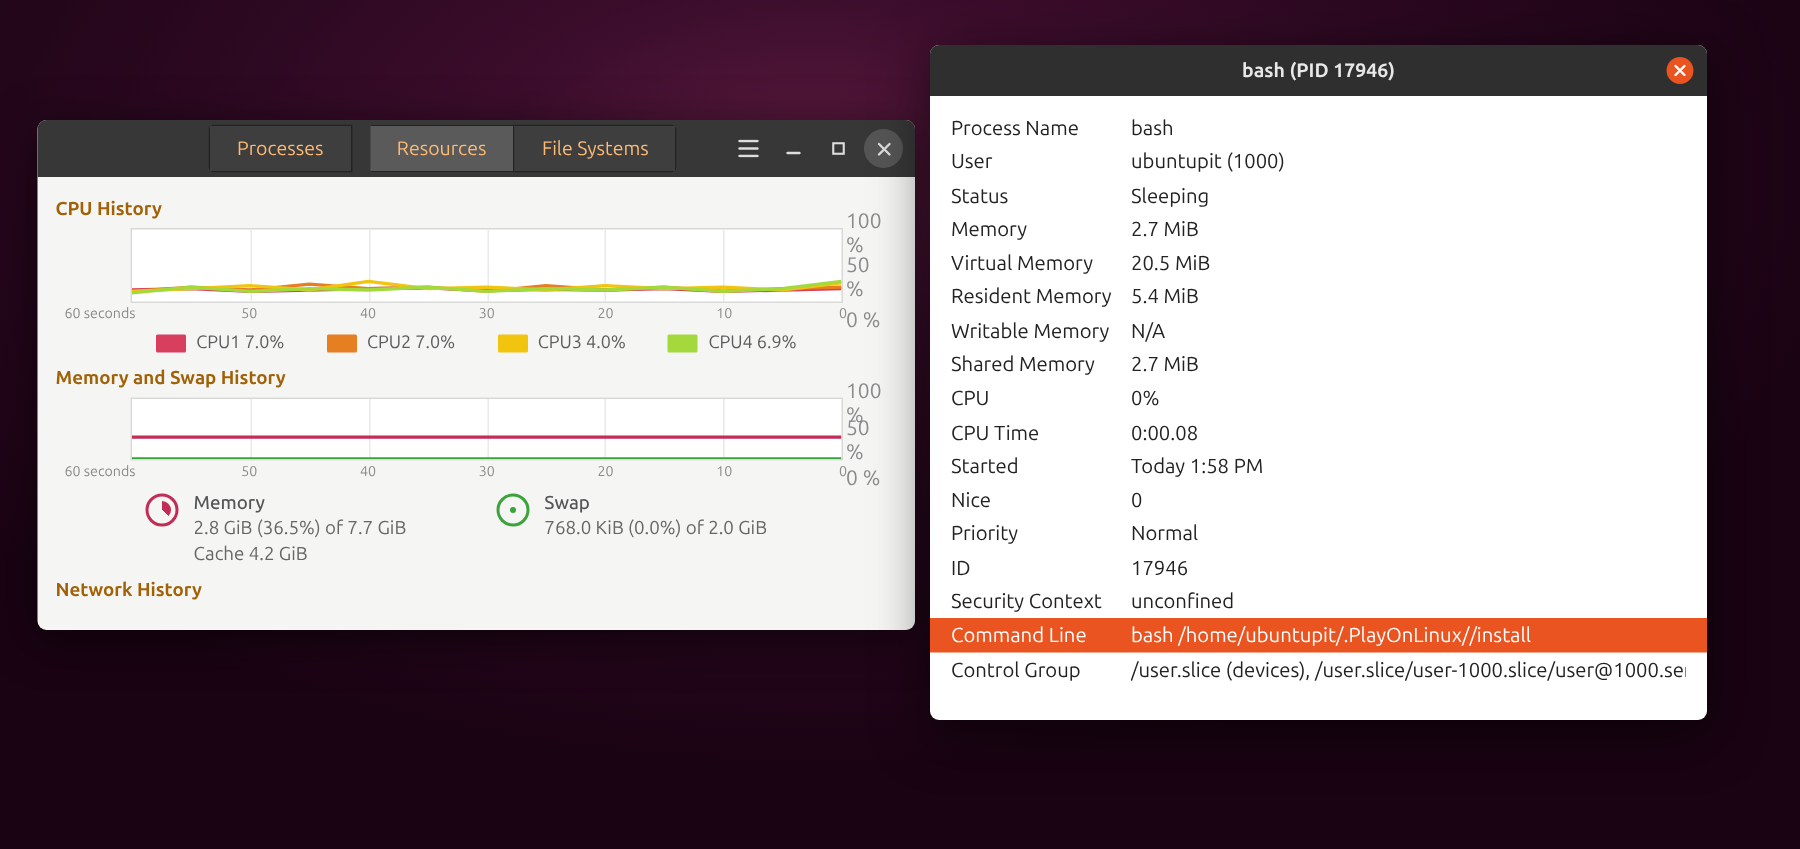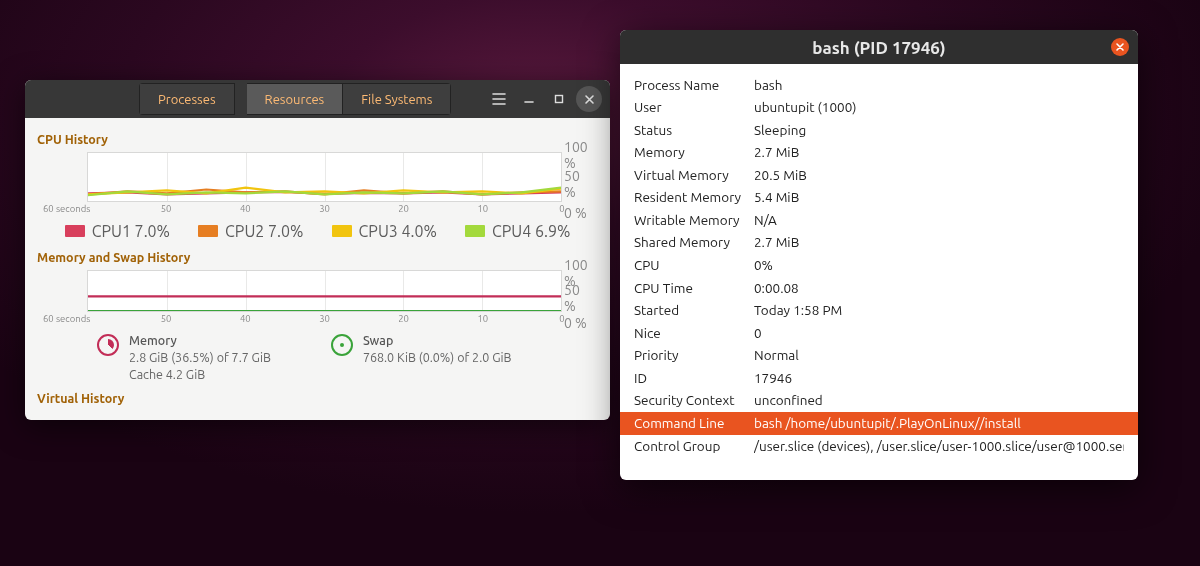--- a/index.html
+++ b/index.html
@@ -67,21 +67,21 @@
     height: 50px;
     border: 1px solid #d8d8d7;
     background: #fff;
   }
   .chart .grid-v { position:absolute; top:0; bottom:0; width:0; border-left:1px solid #e9e9e8; }
   .ylabels { position:absolute; right:4px; top:0; bottom:0; width:30px; font-size:14px; color:#8a8a8a; text-align:left; }
   .ylabels span { position:absolute; left:0; transform: translateY(-50%); }
   .xlabels { position:relative; height:14px; font-size:9.5px; color:#8a8a8a; }
   .xlabels span { position:absolute; transform:translateX(-50%); top:1px; }
   .xlabels .xl0 { left:0; transform:none; }
-  .legend { display:flex; gap:28px; justify-content:center; margin:6px 0 10px 0; font-size:16px; color:#5c5c5c;}
+  .legend { display:flex; gap:28px; justify-content:center; margin:6px 0 10px 0; font-size:12px; color:#5c5c5c;}
   .legend-item { display:flex; align-items:center; gap:7px;}
   .swatch { width:20px; height:12px; border-radius:1px; }
 
   .memswap-row { display:flex; gap:60px; padding-left:60px; margin-top:6px; }
   .ms-item { display:flex; gap:10px; align-items:flex-start; font-size:12.5px; color:#666; }
   .ms-icon { width:22px; height:22px; border-radius:50%; border:2px solid #3aa33a; position:relative; flex:0 0 22px; margin-top:2px;}
   .ms-icon.mem { border-color:#c22d57; }
   .ms-icon.mem::after{content:"";position:absolute;inset:3px;border-radius:50%;background:conic-gradient(#c22d57 0 36.5%, transparent 36.5% 100%);}
   .ms-icon.swap::after{content:"";position:absolute;inset:7px;border-radius:50%;background:#3aa33a;}
   .ms-lines div { line-height:1.35; }
@@ -100,21 +100,21 @@
     box-shadow: 0 8px 36px rgba(0,0,0,0.6);
     overflow: hidden;
   }
   .win-info .titlebar2 {
     height: 34px;
     background: #2f2f2f;
     display:flex; align-items:center;
     color:#e8e8e8;
     position:relative;
   }
-  .titlebar2 .title { flex:1; text-align:center; font-weight:600; font-size:17px;}
+  .titlebar2 .title { flex:1; text-align:center; font-weight:600; font-size:13px;}
   .close-orange {
     width:18px; height:18px; border-radius:50%;
     background:#e95420;
     position:absolute; right:9px; top:8px;
     display:flex;align-items:center;justify-content:center;
     cursor:pointer;
   }
   .close-orange svg{display:block;}
 
   .props { padding: 10px 0 22px 0; font-size:13.5px; color:#222; }
@@ -254,21 +254,21 @@
       </div>
       <div class="ms-item">
         <div class="ms-icon swap"></div>
         <div class="ms-lines">
           <div class="ms-title">Swap</div>
           <div>768.0 KiB (0.0%) of 2.0 GiB</div>
         </div>
       </div>
     </div>
 
-    <div class="section-title" style="margin-top:8px">Virtual History</div>
+    <div class="section-title" style="margin-top:8px">Network History</div>
   </div>
 </div>
 
 <div class="win-info">
   <div class="titlebar2">
     <div class="title">bash (PID 17946)</div>
     <div class="close-orange">
       <svg width="10" height="10" viewBox="0 0 10 10">
           <path d="M2 2l6 6M8 2l-6 6" stroke="#fff" stroke-width="1.6" stroke-linecap="round"></path>
         </svg>

